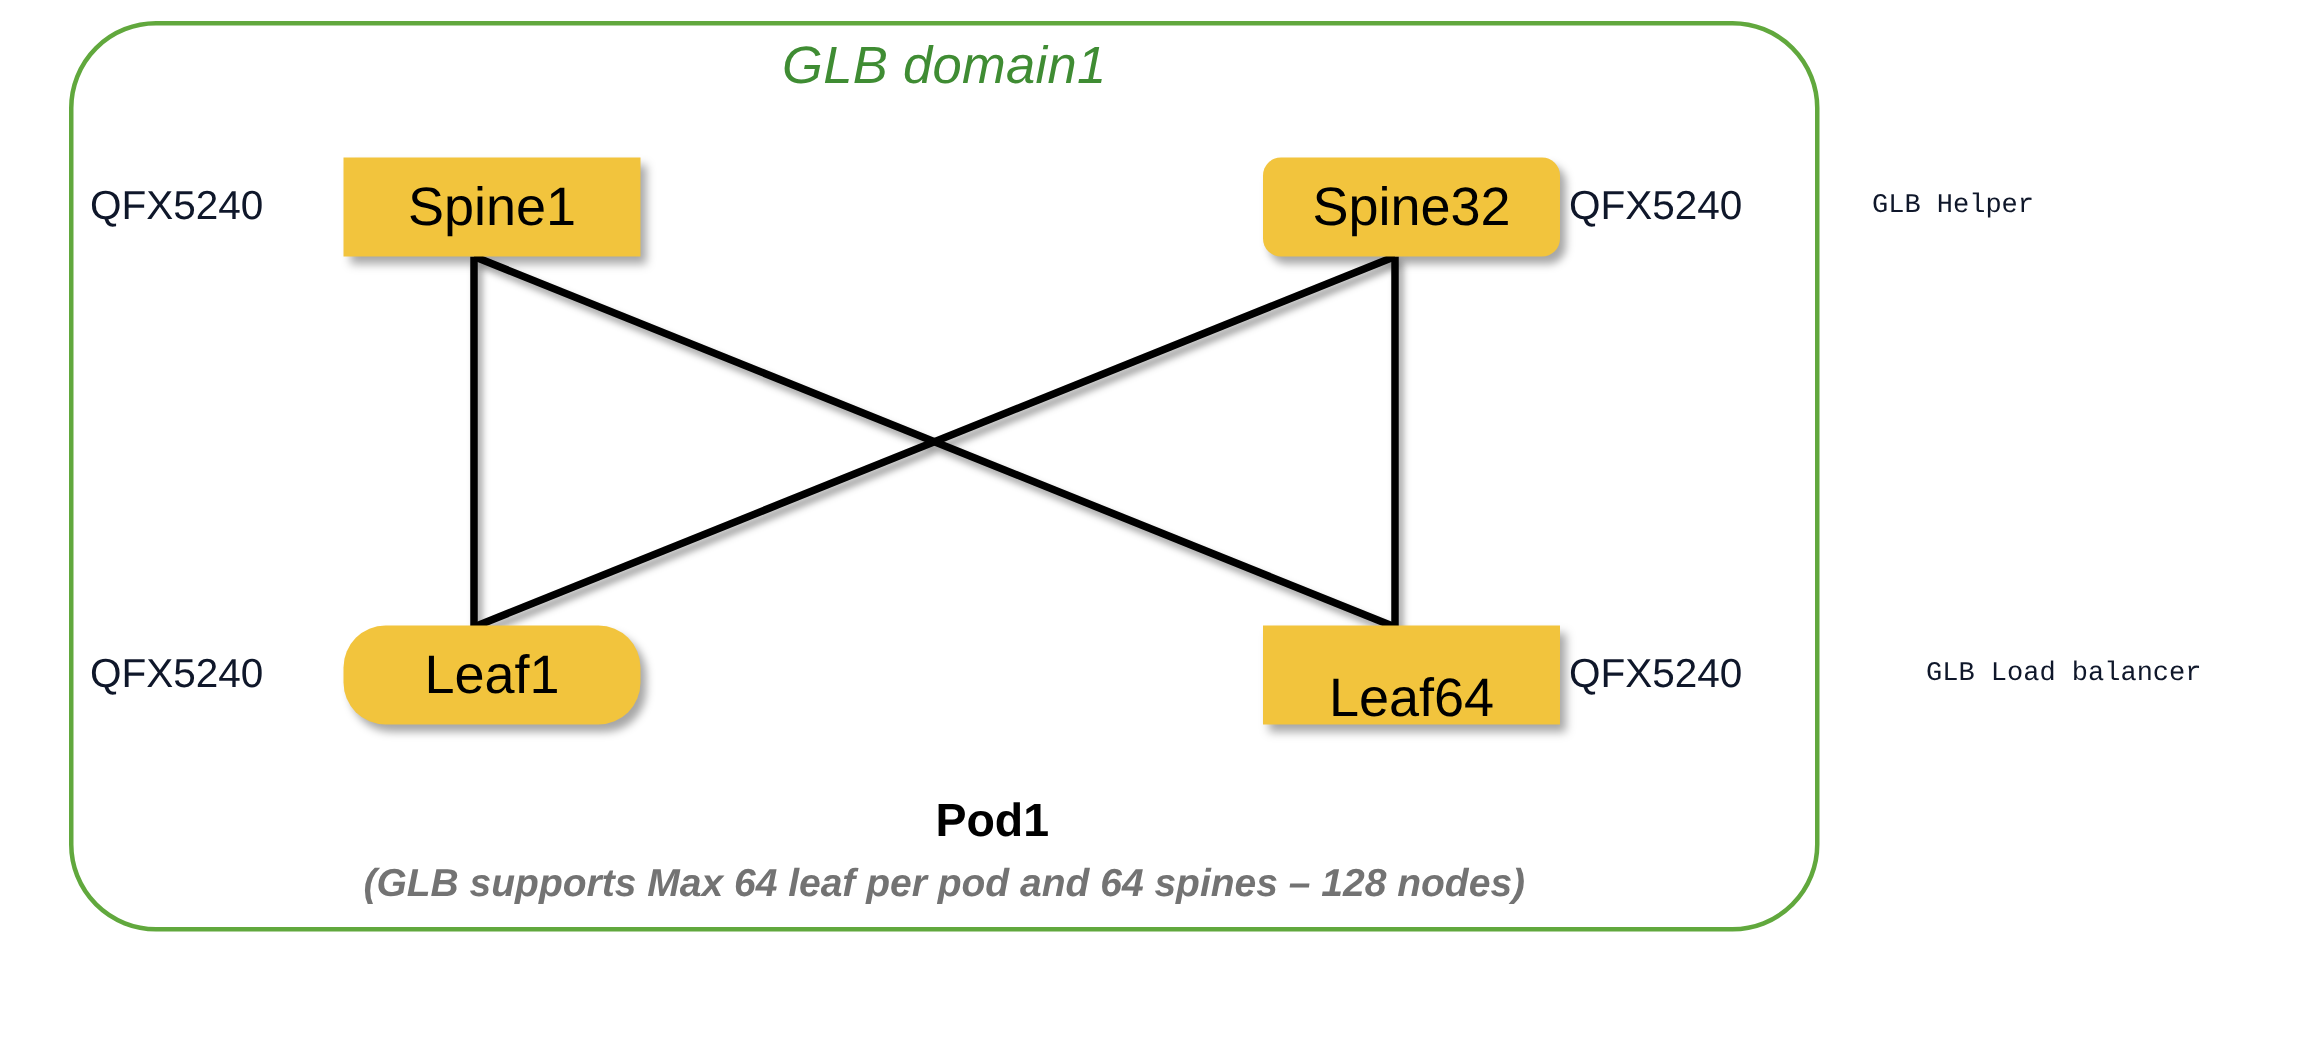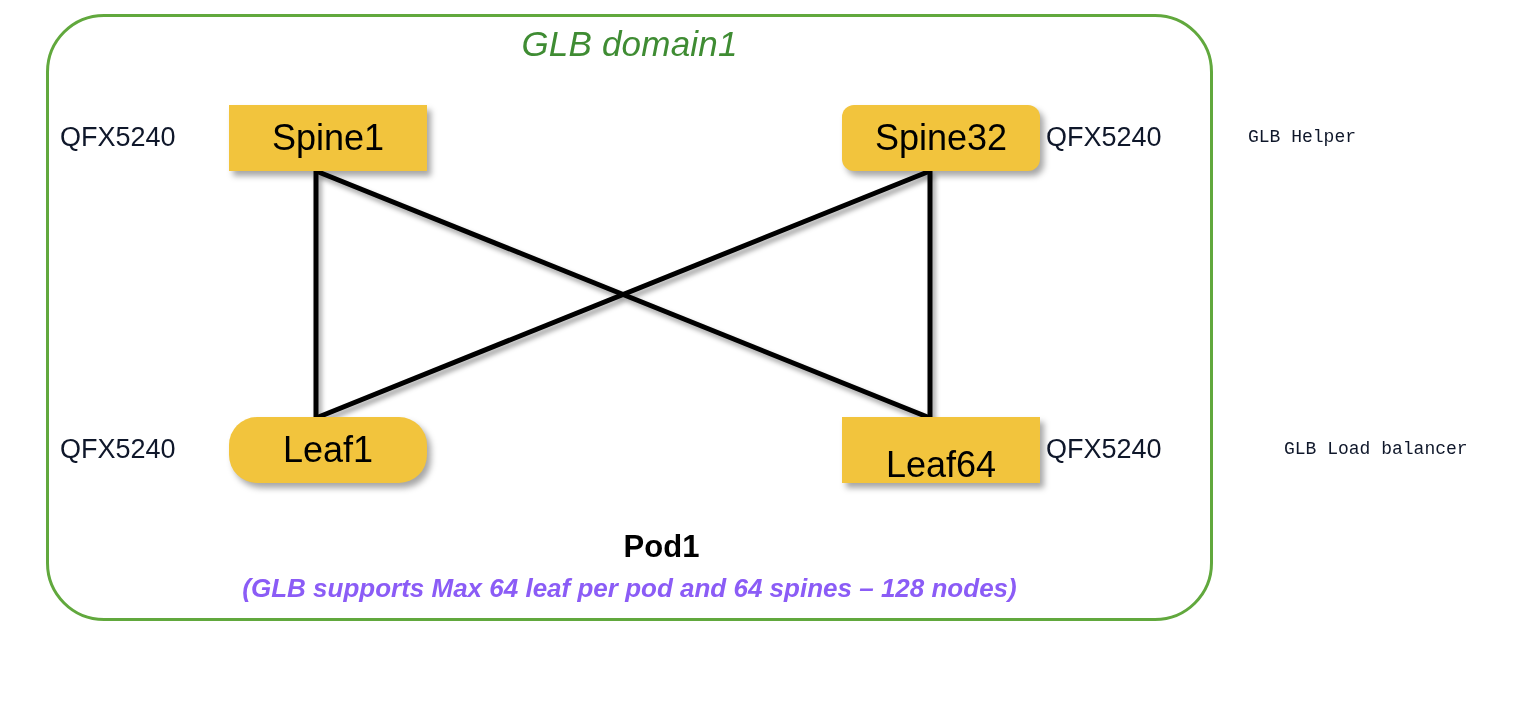--- a/index.html
+++ b/index.html
@@ -106,21 +106,21 @@
   }
   .pod-sub {
     position: absolute;
     left: 46px;
     top: 573px;
     width: 1167px;
     text-align: center;
     font-size: 26px;
     font-weight: bold;
     font-style: italic;
-    color: #8b5cf6;
+    color: #737373;
     white-space: nowrap;
   }
 
   
   .links {
     position: absolute;
     left: 0; top: 0;
     width: 1536px;
     height: 702px;
     z-index: 3;

